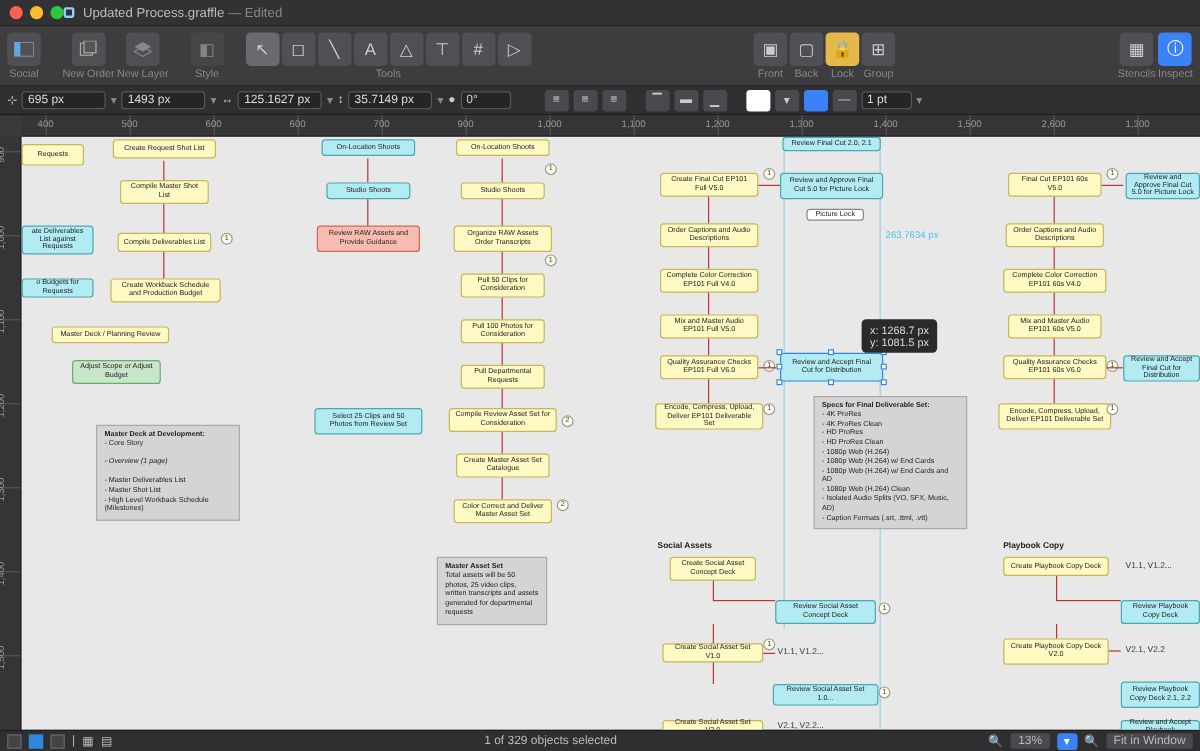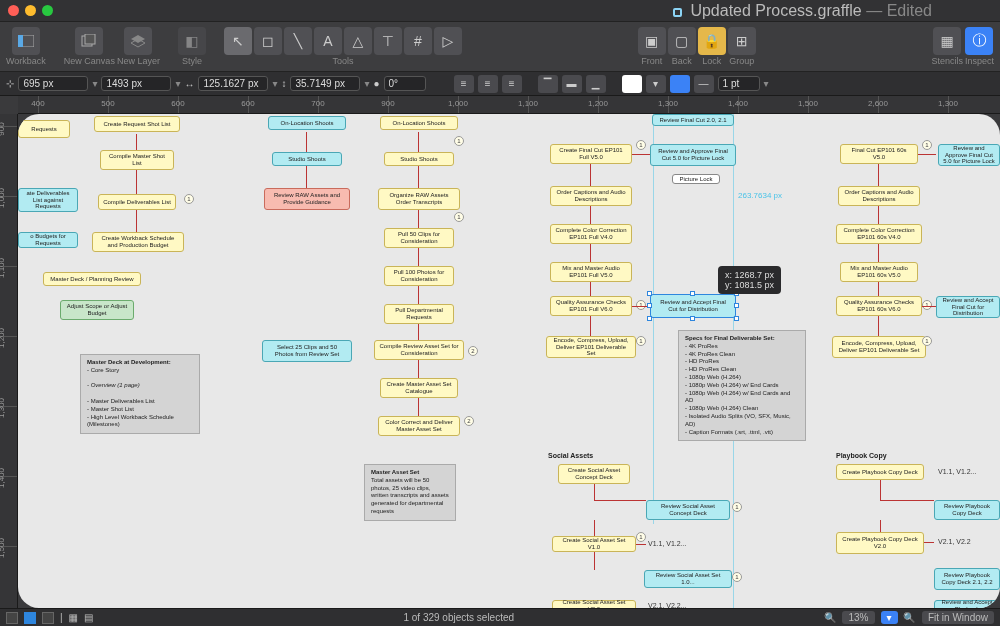--- a/index.html
+++ b/index.html
@@ -3,21 +3,21 @@
 <meta charset="utf-8">
 <style>
 * { margin: 0; padding: 0; box-sizing: border-box; font-family: -apple-system, "Helvetica Neue", Arial, sans-serif; }
 html, body { width: 1000px; height: 626px; overflow: hidden; background: #3a3a3c; color: #ddd; }
 
 
 .titlebar { height: 22px; background: #323234; display: flex; align-items: center; padding: 0 8px; border-bottom: 1px solid #222; }
 .traffic { display: flex; gap: 6px; }
 .traffic span { width: 11px; height: 11px; border-radius: 50%; }
 .t-red { background: #ff5f57; } .t-yel { background: #febc2e; } .t-grn { background: #28c840; }
-.title { flex: 1; text-align: right; font-size: 16px; color: #bbb; }
+.title { flex: 1; text-align: left; font-size: 11px; color: #bbb; }
 .title .dot { display:inline-block; width:9px; height:9px; border:2px solid #8cd4f5; border-radius:2px; margin-right:4px; vertical-align:-1px; }
 
 
 .toolbar { height: 50px; background: #3d3d3f; border-bottom: 1px solid #222; display: flex; align-items: center; padding: 0 6px; gap: 2px; }
 .tool-group { display: flex; flex-direction: column; align-items: center; gap: 1px; }
 .tool-label { font-size: 9px; color: #888; }
 .tool-row { display: flex; gap: 2px; align-items: center; }
 .tool-btn { width: 28px; height: 28px; background: #505054; border-radius: 4px; display: flex; align-items: center; justify-content: center; color: #ccc; font-size: 14px; }
 .tool-btn.sel { background: #6a6a6e; }
 .tool-btn.yellow { background: #e5b84a; color: #333; }
@@ -34,21 +34,21 @@
 
 
 .hruler { height: 18px; background: #353537; border-bottom: 1px solid #1a1a1a; position: relative; font-size: 8px; color: #999; overflow:hidden; margin-left:18px; }
 .hruler .tick { position: absolute; top: 0; width: 1px; height: 100%; background: #555; }
 .hruler .lbl { position: absolute; top: 3px; transform: translateX(-50%); }
 .vruler { width: 18px; background: #353537; border-right: 1px solid #1a1a1a; position: relative; font-size: 8px; color: #999; }
 .vruler .tick { position:absolute; left:0; height:1px; width:100%; background:#555; }
 .vruler .lbl { position:absolute; left:1px; transform: translateY(-50%) rotate(-90deg); transform-origin:left center; width:18px; text-align:center; }
 
 .work { display: flex; height: 494px; }
-.canvas-wrap { flex: 1; position: relative; background: #e8e8e8; overflow: hidden; border-radius: 21px; }
+.canvas-wrap { flex: 1; position: relative; background: #e8e8e8; overflow: hidden; }
 .canvas { position: absolute; inset: 0; }
 
 
 .node { position: absolute; border: 1px solid #555; border-radius: 3px; font-size: 6px; line-height: 1.15; text-align: center; padding: 3px 4px; display: flex; align-items: center; justify-content: center; color: #222; }
 .n-y { background: #fff9c4; border-color: #c9b458; }
 .n-c { background: #b2ebf2; border-color: #4aa7b5; }
 .n-r { background: #f8bbb0; border-color: #c96b5c; }
 .n-g { background: #c8e6c9; border-color: #6bab6d; }
 .n-w { background: #fff; border-color: #888; }
 .note { position:absolute; background:#d4d4d4; border:1px solid #aaa; font-size:6px; padding:4px 6px; color:#222; line-height:1.3; }
@@ -90,33 +90,33 @@
 <div class="toolbar">
   <div class="tool-group">
     <div class="tool-row">
         <div class="tool-btn">
           <svg width="16" height="12">
             <rect x="0" y="0" width="16" height="12" fill="none" stroke="#aaa"></rect>
             <rect x="0" y="0" width="5" height="12" fill="#5aa9e6"></rect>
           </svg>
         </div>
       </div>
-    <div class="tool-label">Workback</div>
+    <div class="tool-label">Social</div>
   </div>
   <div class="sep"></div>
   <div class="tool-group">
     <div class="tool-row">
         <div class="tool-btn">
           <svg width="16" height="14">
             <rect x="1" y="2" width="10" height="10" fill="none" stroke="#aaa"></rect>
             <rect x="4" y="0" width="10" height="10" fill="#555" stroke="#aaa"></rect>
           </svg>
         </div>
       </div>
-    <div class="tool-label">New Canvas</div>
+    <div class="tool-label">New Order</div>
   </div>
   <div class="tool-group">
     <div class="tool-row">
         <div class="tool-btn">
           <svg width="16" height="14">
             <polygon points="8,1 15,5 8,9 1,5" fill="#888"></polygon>
             <polygon points="8,5 15,9 8,13 1,9" fill="none" stroke="#888"></polygon>
           </svg>
         </div>
       </div>

